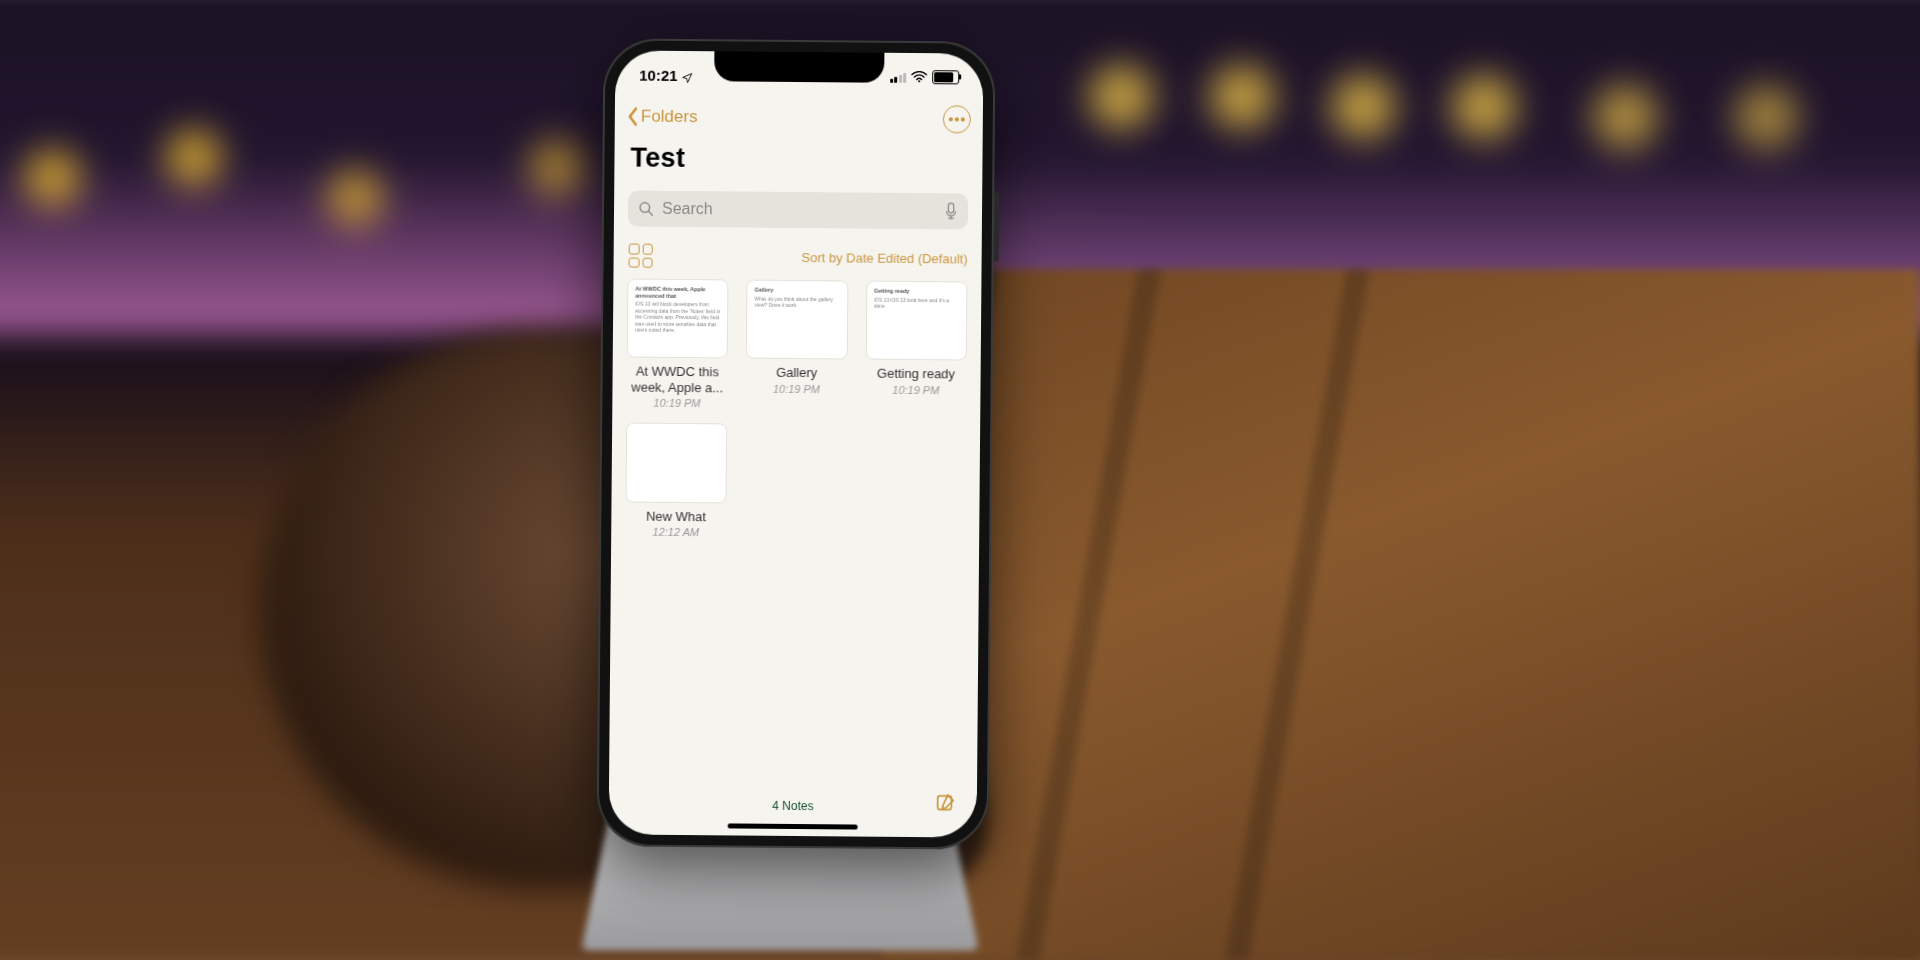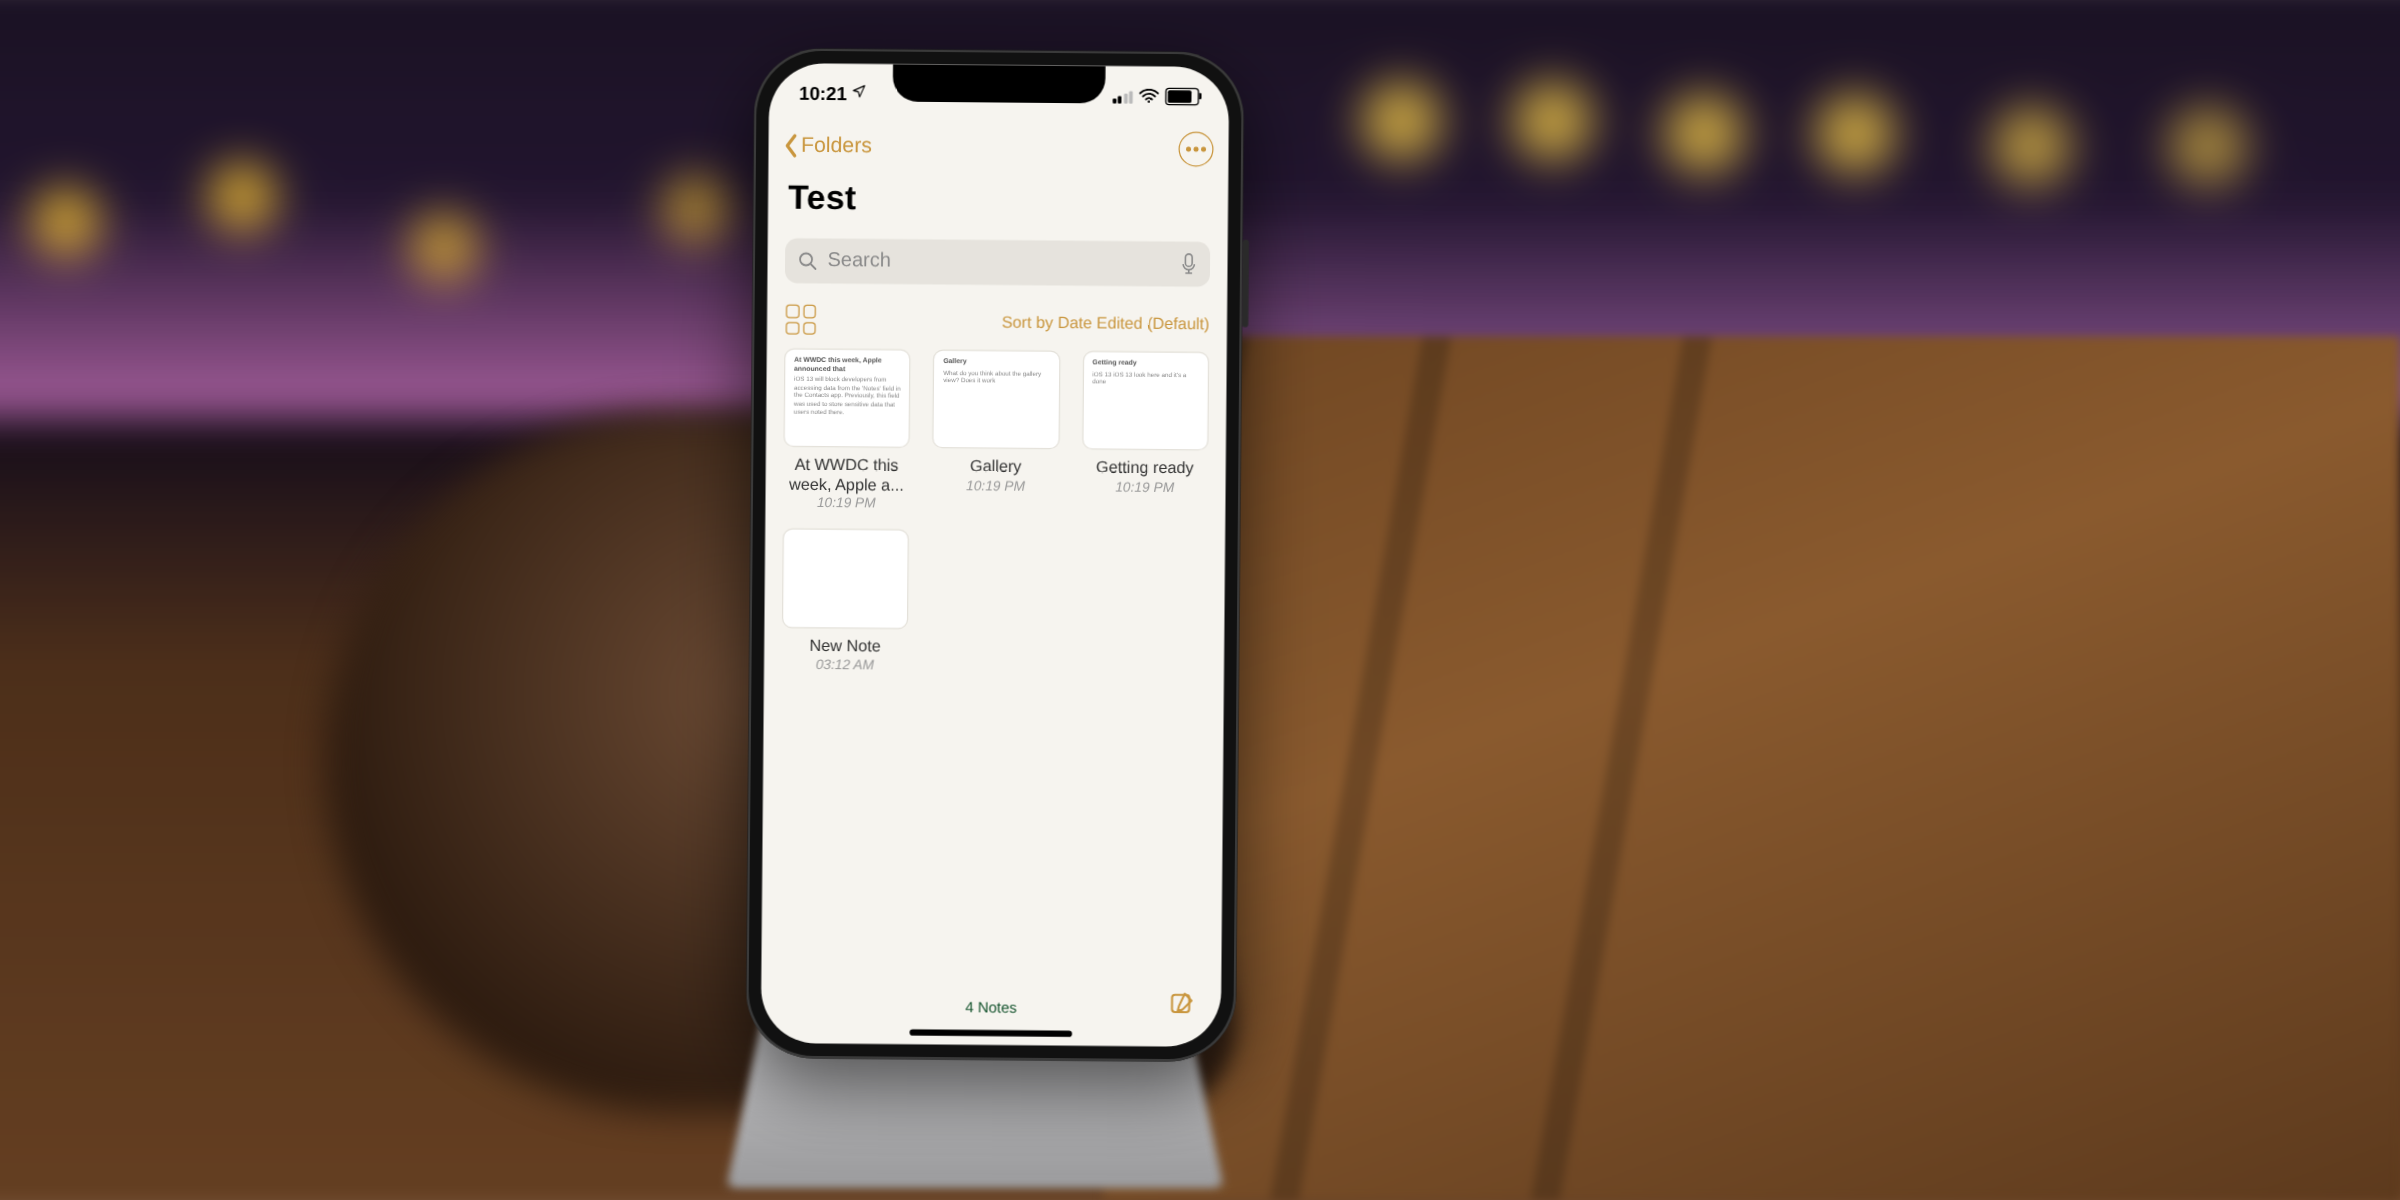--- a/index.html
+++ b/index.html
@@ -58,21 +58,21 @@
     position:absolute;inset:12px;border-radius:44px;overflow:hidden;
     background:#f6f4ef;
   }
   .notch{
     position:absolute;top:0;left:50%;transform:translateX(-50%);
     width:170px;height:30px;background:#000;border-radius:0 0 20px 20px;z-index:20;
   }
 
   
   .status{position:absolute;top:0;left:0;right:0;height:44px;display:flex;justify-content:space-between;align-items:center;padding:2px 24px 0;font-size:15px;font-weight:600;z-index:10;}
-  .status-left{display:flex;align-items:flex-start;gap:4px;}
+  .status-left{display:flex;align-items:flex-end;gap:4px;}
   .status-right{display:flex;align-items:center;gap:5px;}
   .sig{display:inline-flex;align-items:flex-end;gap:1.5px;height:11px;}
   .sig i{width:3px;background:#000;border-radius:1px;}
   .sig i:nth-child(1){height:4px}.sig i:nth-child(2){height:6px}.sig i:nth-child(3){height:8px;background:#bbb}.sig i:nth-child(4){height:10px;background:#bbb}
   .wifi-svg{width:16px;height:12px;}
   .batt{width:25px;height:12px;border:1px solid #000;border-radius:3px;position:relative;}
   .batt::after{content:"";position:absolute;right:-3px;top:3px;width:2px;height:5px;background:#000;border-radius:0 1px 1px 0;}
   .batt i{position:absolute;left:1px;top:1px;bottom:1px;width:75%;background:#000;border-radius:1.5px;}
   .loc-svg{width:12px;height:12px;}
 
@@ -219,22 +219,22 @@
           <div class="tb">iOS 13 iOS 13 look here and it's a done</div>
         </div>
         <div class="ctitle">Getting ready</div>
         <div class="ctime">10:19 PM</div>
       </div>
       <div class="card">
         <div class="thumbn">
           <div class="tt"></div>
           <div class="tb"></div>
         </div>
-        <div class="ctitle">New Note</div>
-        <div class="ctime">03:12 AM</div>
+        <div class="ctitle">New What</div>
+        <div class="ctime">12:12 AM</div>
       </div>
     </div>
 
     <div class="bottombar">
       <div class="count">4 Notes</div>
       <svg class="compose" viewBox="0 0 24 24">
         <rect x="3" y="5" width="15" height="15" rx="2.5" fill="none" stroke="currentColor" stroke-width="1.8"></rect>
         <path d="M14 4 L20 10 L12 18 L8 19 L9 15 Z" fill="none" stroke="currentColor" stroke-width="1.8" stroke-linejoin="round"></path>
       </svg>
       <div class="homebar"></div>

